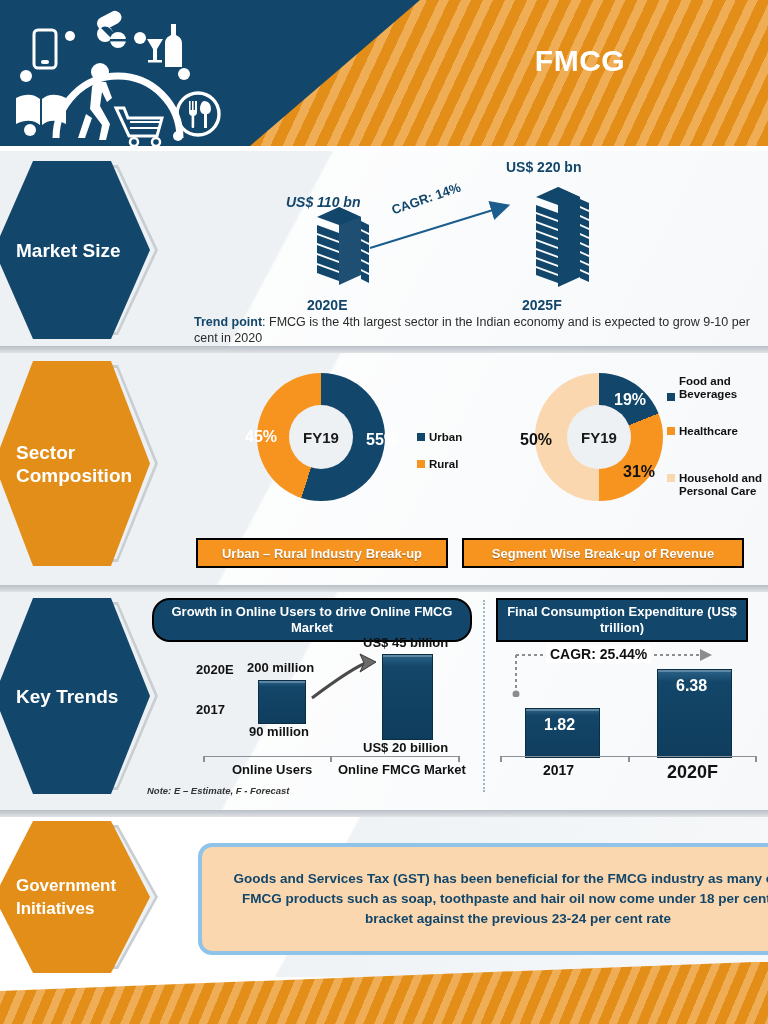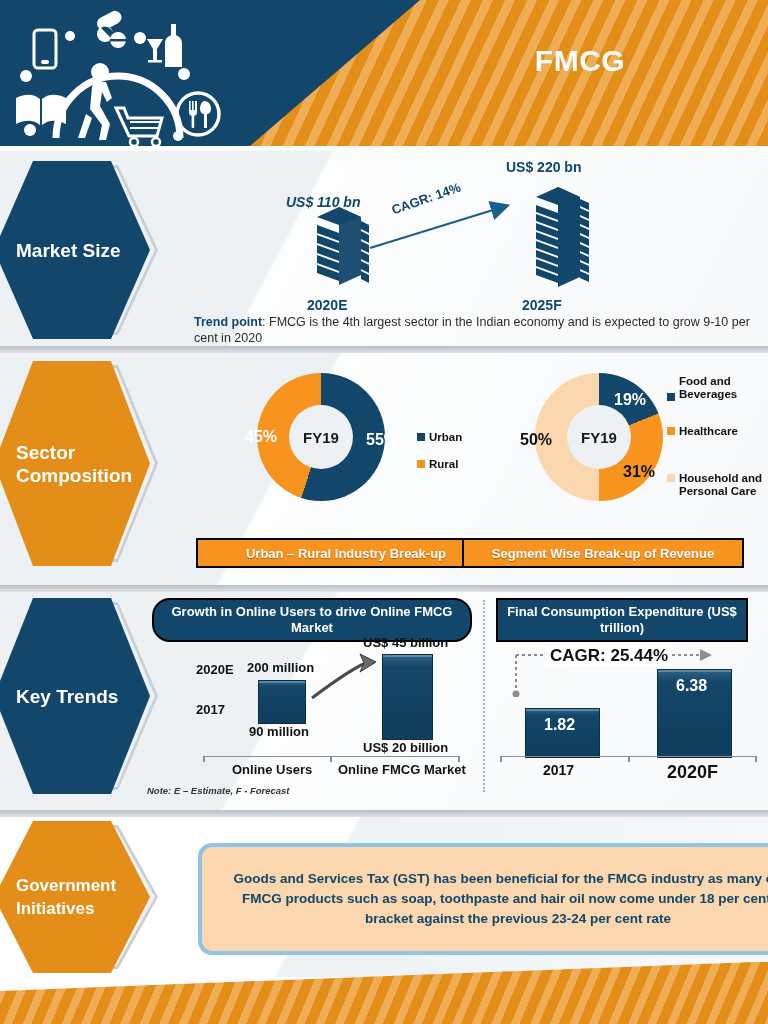--- a/index.html
+++ b/index.html
@@ -59,21 +59,21 @@
 
   
   .cap-navy{position:absolute;background:#12466B;border:2px solid #000;color:#fff;font-weight:bold;
      font-size:13px;display:flex;align-items:center;justify-content:center;text-align:center;line-height:16px;}
   .bar{position:absolute;background:linear-gradient(180deg,#2d6389 0%,#134669 14%,#0f3d5d 100%);
      border:1px solid #0b2e47;box-shadow:inset 0 2px 0 rgba(255,255,255,.25);}
   .bar-val{position:absolute;color:#fff;font-size:16px;font-weight:bold;}
   .kt-txt{position:absolute;font-size:13px;font-weight:bold;color:#111;white-space:nowrap;}
   .axis{position:absolute;border-top:1.5px solid #8b9097;}
   .tick{position:absolute;width:1.5px;background:#8b9097;}
-  .cagr-box{position:absolute;background:#fff;font-size:17px;font-weight:bold;color:#111;
+  .cagr-box{position:absolute;background:#fff;font-size:14px;font-weight:bold;color:#111;
      padding:1px 4px;white-space:nowrap;}
 
   
   .gov-sec{position:absolute;left:0;width:768px;background:#ffffff;overflow:hidden;}
   .gov-box{position:absolute;background:#FAD7AE;border:4px solid #8FC3E8;border-radius:14px;
      color:#12466B;font-weight:bold;font-size:13.5px;line-height:20px;text-align:center;
      display:flex;align-items:center;justify-content:center;padding:0 24px;box-sizing:border-box;}
   .footer{position:absolute;left:0;bottom:0;width:768px;height:62px;overflow:hidden;}
   .footer-stripes{position:absolute;left:-20px;top:14px;width:820px;height:70px;
      background:repeating-linear-gradient(-65deg,#E28E18 0 10px,#EFAE55 10px 18px);
@@ -271,21 +271,21 @@
       <div class="row" style="margin-bottom:34px;">
         <span class="sw" style="background:#F79420;"></span>
         <span>Healthcare</span>
       </div>
       <div class="row">
         <span class="sw" style="background:#FAD7AE;"></span>
         <span>Household and Personal Care</span>
       </div>
     </div>
 
-    <div class="cap-orange" style="left:196px;top:185px;width:248px;height:26px;padding-left:24px;">Urban – Rural Industry Break-up</div>
+    <div class="cap-orange" style="left:196px;top:185px;width:248px;height:26px;">Urban – Rural Industry Break-up</div>
     <div class="cap-orange" style="left:462px;top:185px;width:278px;height:26px;">Segment Wise Break-up of Revenue</div>
   </div>
   <div class="divider" style="top:585px;"></div>
 
   <div class="section" style="top:592px;height:218px;">
     <div class="diagwash"></div>
 
     <div class="hexwrap" style="top:6px;height:196px;">
       <div class="hex-outline"></div>
       <div class="hex navy" style="height:100%;">

